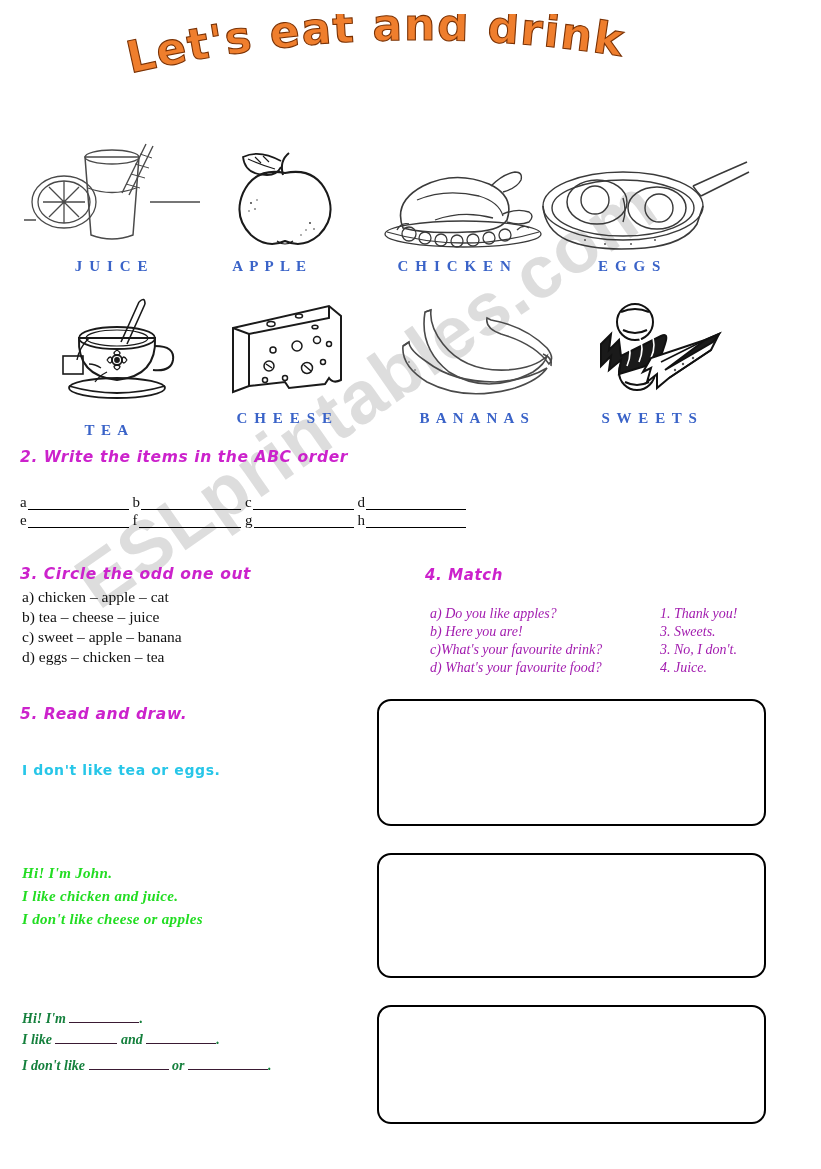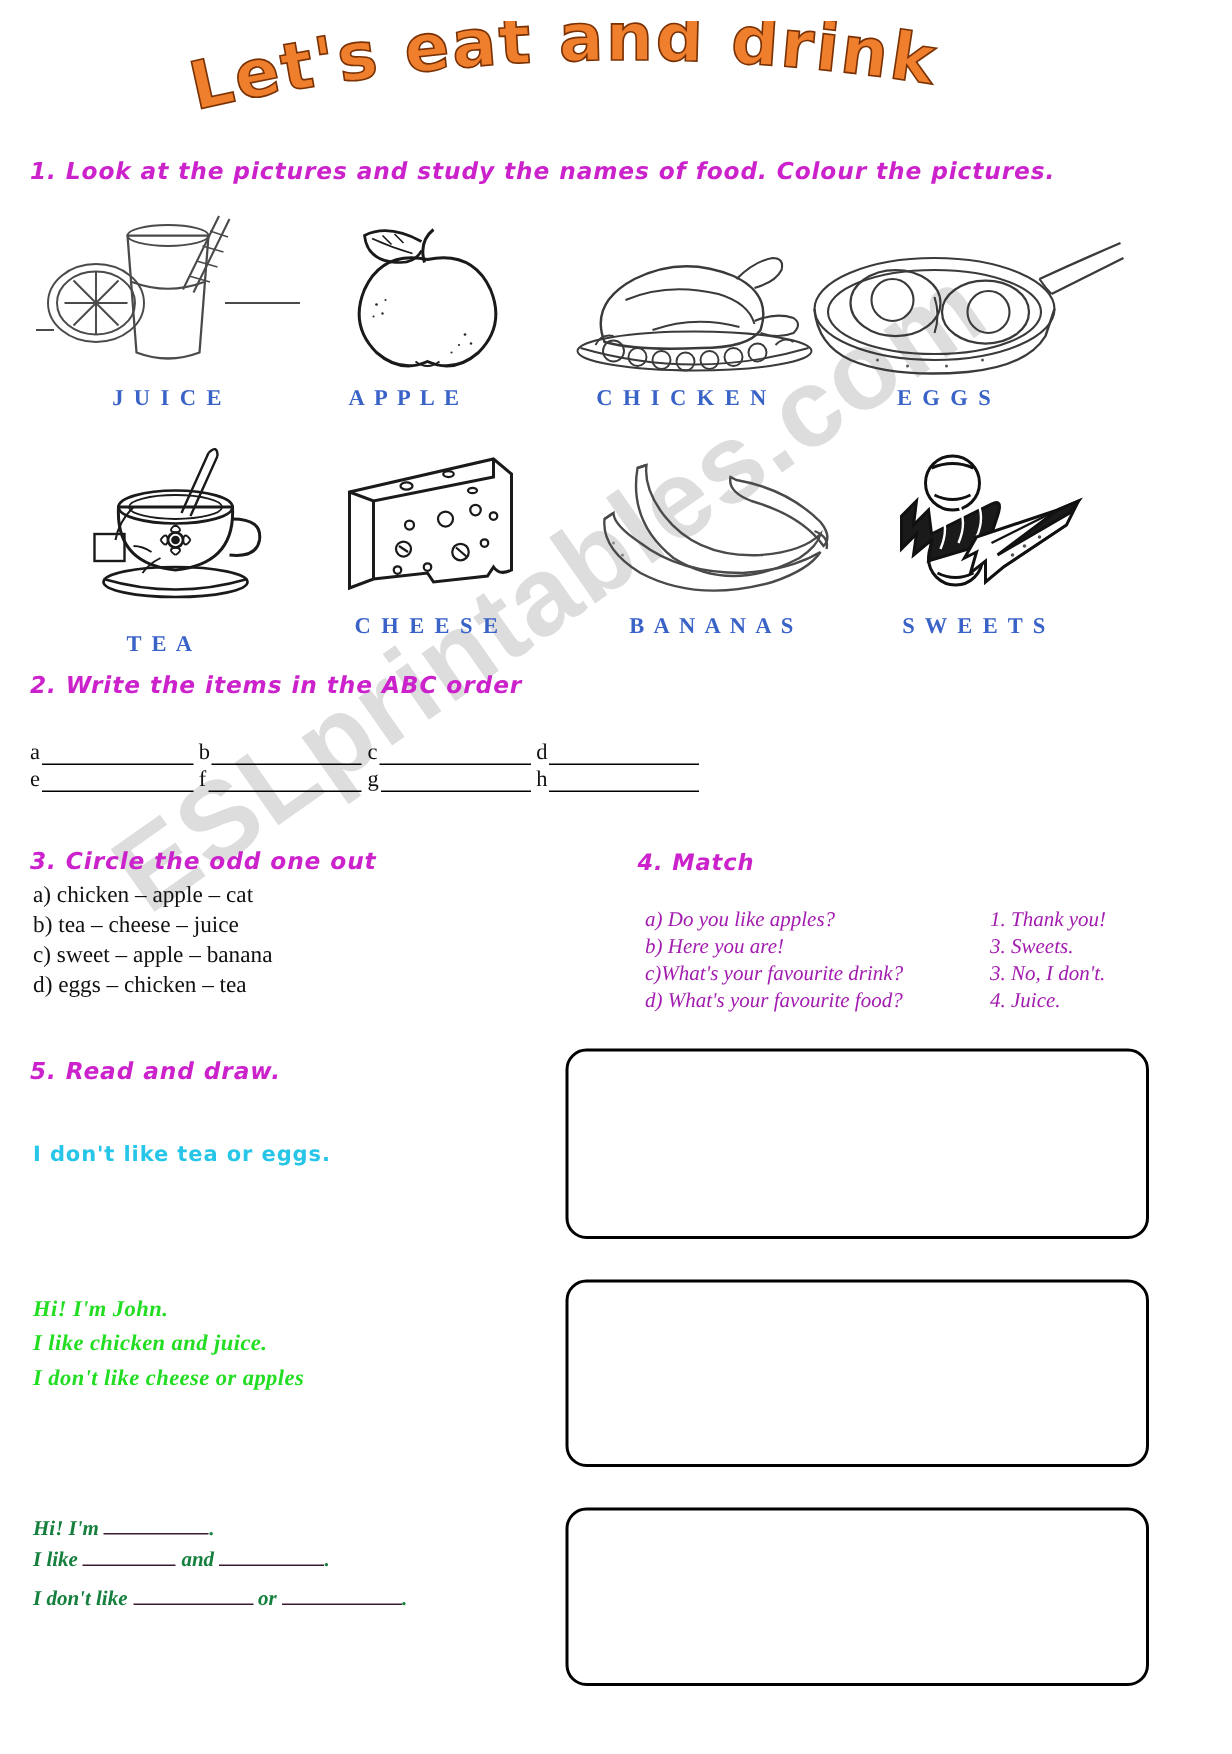--- a/index.html
+++ b/index.html
@@ -200,21 +200,20 @@
     <svg id="title-svg" width="620" height="86" viewBox="0 0 620 86">
       <defs>
         <path id="arc" d="M 18,62 Q 310,-8 602,58"></path>
       </defs>
       <text font-family="DejaVu Sans, sans-serif" font-size="44" font-weight="bold" fill="#ef7e2d" stroke="#7a3205" stroke-width="1.1" letter-spacing="1.5">
         <textPath href="#arc" startOffset="2%">Let's eat and drink</textPath>
       </text>
     </svg>
   </div>
 
-  <div class="sec-head" style="left:20px; top:105px;">1. Look at the pictures and study the names of food. Colour the pictures.</div>
 
   <div class="pic-cell" style="left:22px; top:140px;">
     <svg width="180" height="110" viewBox="0 0 180 110">
       <g fill="none" stroke="#4a4a4a" stroke-width="1.3">
 
         <ellipse cx="42" cy="62" rx="32" ry="26"></ellipse>
         <ellipse cx="42" cy="62" rx="26" ry="21"></ellipse>
         <path d="M42 41 L42 83 M21 62 L63 62 M27 47 L57 77 M57 47 L27 77"></path>
 
         <path d="M2 80 L14 80 M128 62 L178 62"></path>

